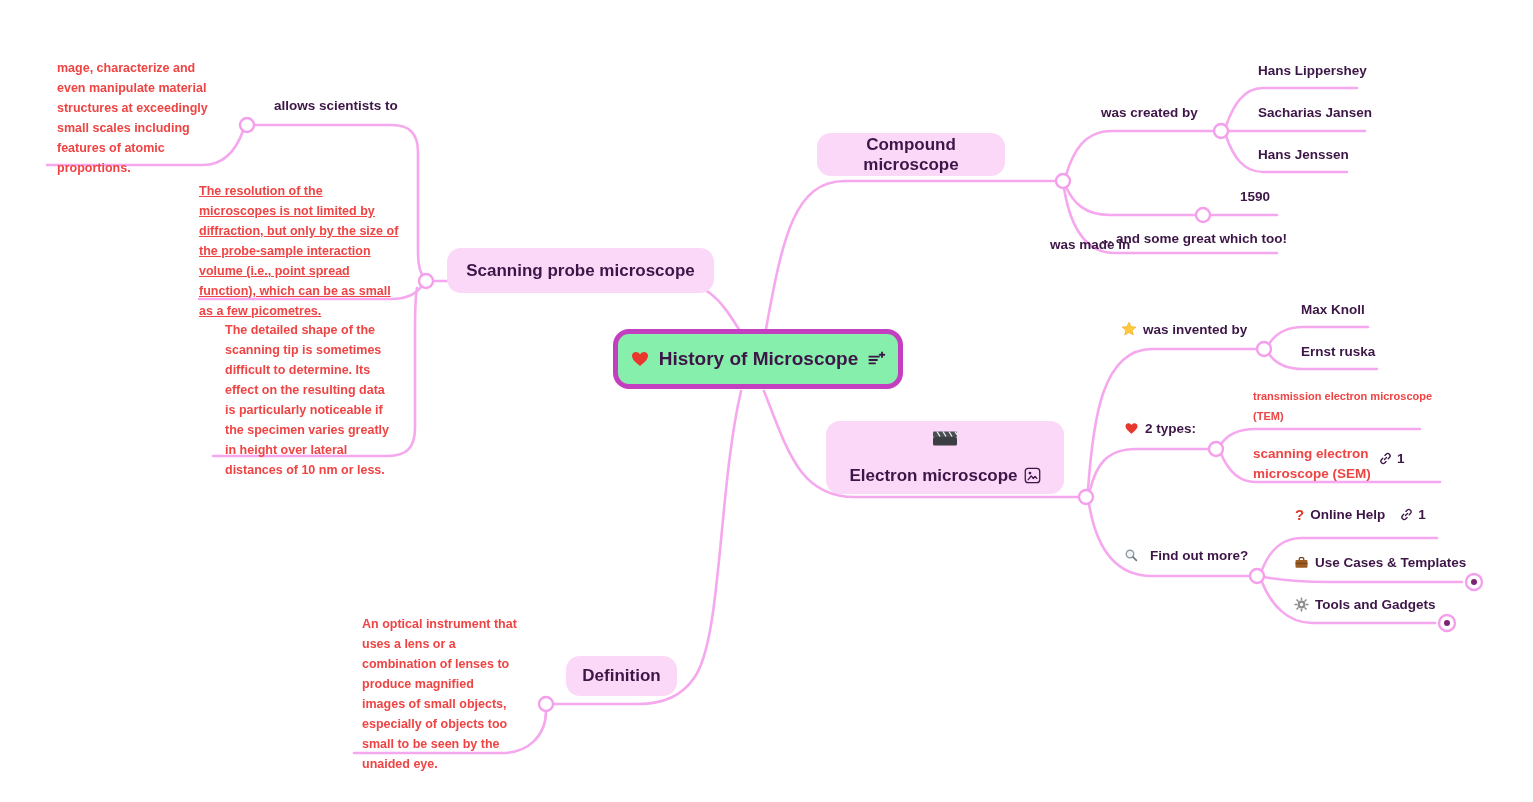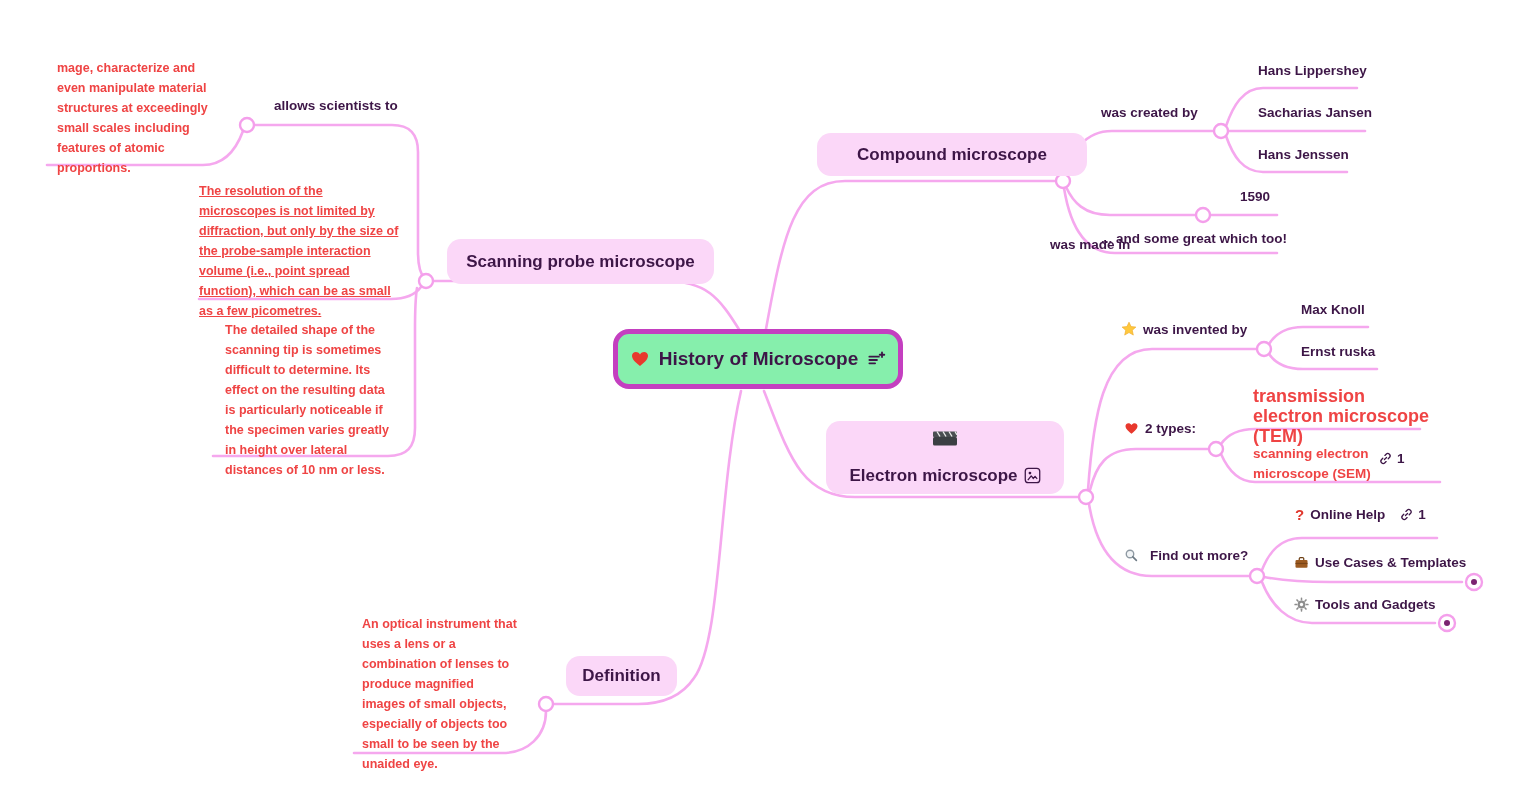--- a/index.html
+++ b/index.html
@@ -91,29 +91,29 @@
       <g stroke="#3D1647" stroke-width="1.9" stroke-linecap="round" fill="none">
         <path d="M2.5 7 H12.5"></path>
           <path d="M2.5 10.5 H10.5"></path>
           <path d="M2.5 14 H8.5"></path>
         <path d="M13.4 5 H18.2"></path>
           <path d="M15.8 2.6 V7.4"></path>
       </g>
     </svg>
   </div>
 
-  <div class="node" style="left:447px;top:239px;width:267px;height:45px;">
+  <div class="node" style="left:447px;top:248px;width:267px;height:45px;">
     <span>Scanning probe microscope</span>
   </div>
   <div class="lbl" style="left:274px;top:98px;">allows scientists to</div>
   <div class="note" style="left:57px;top:58px;width:160px;">mage, characterize and even manipulate material structures at exceedingly small scales including features of atomic proportions.</div>
   <div class="note" style="left:199px;top:181px;width:200px;text-decoration:underline;">The resolution of the microscopes is not limited by diffraction, but only by the size of the probe-sample interaction volume (i.e., point spread function), which can be as small as a few picometres.</div>
   <div class="note" style="left:225px;top:320px;width:172px;">The detailed shape of the scanning tip is sometimes difficult to determine. Its effect on the resulting data is particularly noticeable if the specimen varies greatly in height over lateral distances of 10 nm or less.</div>
 
-  <div class="node" style="left:817px;top:133px;width:270px;height:43px;text-align:center;">
+  <div class="node" style="left:817px;top:133px;width:188px;height:43px;text-align:center;">
     <span>Compound microscope</span>
   </div>
   <div class="lbl" style="left:1101px;top:105px;">was created by</div>
   <div class="lbl" style="left:1258px;top:63px;">Hans Lippershey</div>
   <div class="lbl" style="left:1258px;top:105px;">Sacharias Jansen</div>
   <div class="lbl" style="left:1258px;top:147px;">Hans Jenssen</div>
   <div class="lbl" style="left:1050px;top:189px;margin-top:48px;">was made in</div>
   <div class="lbl" style="left:1240px;top:189px;">1590</div>
   <div class="lbl" style="left:1101px;top:231px;">... and some great which too!</div>
 
@@ -141,21 +141,21 @@
   </div>
   <div class="lbl" style="left:1301px;top:302px;">Max Knoll</div>
   <div class="lbl" style="left:1301px;top:344px;">Ernst ruska</div>
 
   <div class="lbl row" style="left:1124px;top:421px;">
     <svg class="ic" width="15" height="15" viewBox="0 0 20 20">
       <path d="M10 17 C4 12.6 2 9.4 2 6.8 C2 4.6 3.8 3 5.9 3 C7.4 3 8.9 3.8 10 5.4 C11.1 3.8 12.6 3 14.1 3 C16.2 3 18 4.6 18 6.8 C18 9.4 16 12.6 10 17Z" fill="#E8382D"></path>
     </svg>
     <span>2 types:</span>
   </div>
-  <div class="note" style="left:1253px;top:386px;width:180px;font-size:18px;">transmission electron microscope (TEM)</div>
+  <div class="note" style="left:1253px;top:386px;width:180px;font-size:11px;">transmission electron microscope (TEM)</div>
   <div class="note" style="left:1253px;top:444px;width:130px;font-size:13.5px;">scanning electron microscope (SEM)</div>
   <div class="lbl row" style="left:1378px;top:451px;gap:4px;">
     <svg class="ic" width="15" height="15" viewBox="0 0 20 20">
       <g fill="none" stroke="#3D1647" stroke-width="1.7" stroke-linecap="round">
         <path d="M8.6 11.4 L11.4 8.6"></path>
         <path d="M9.2 5.9l1.6-1.6a3.1 3.1 0 0 1 4.4 4.4l-1.6 1.6"></path>
         <path d="M10.8 14.1l-1.6 1.6a3.1 3.1 0 0 1-4.4-4.4l1.6-1.6"></path>
       </g>
     </svg>
     <span class="count">1</span>

